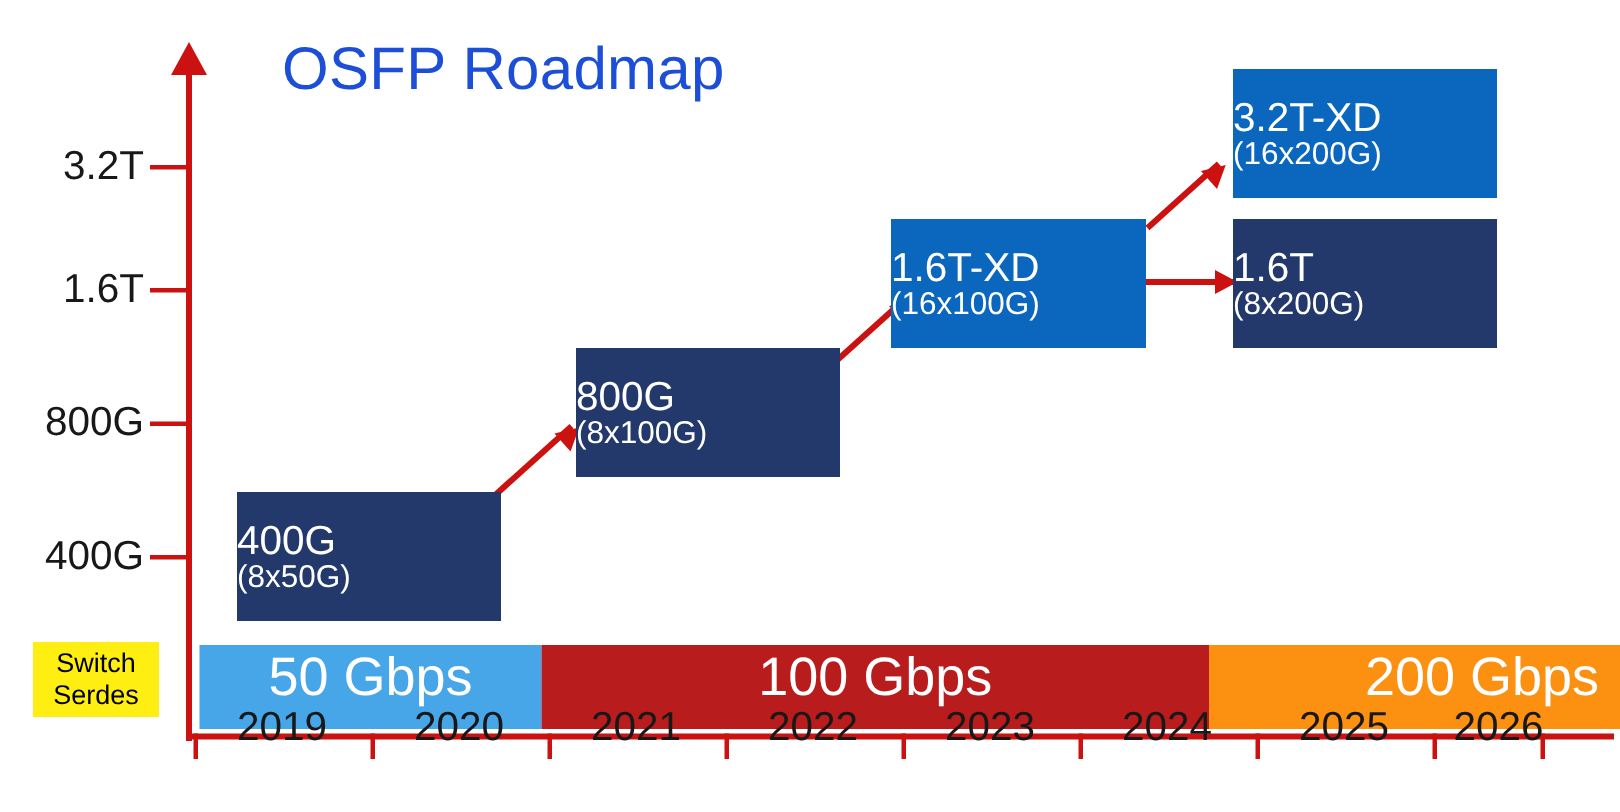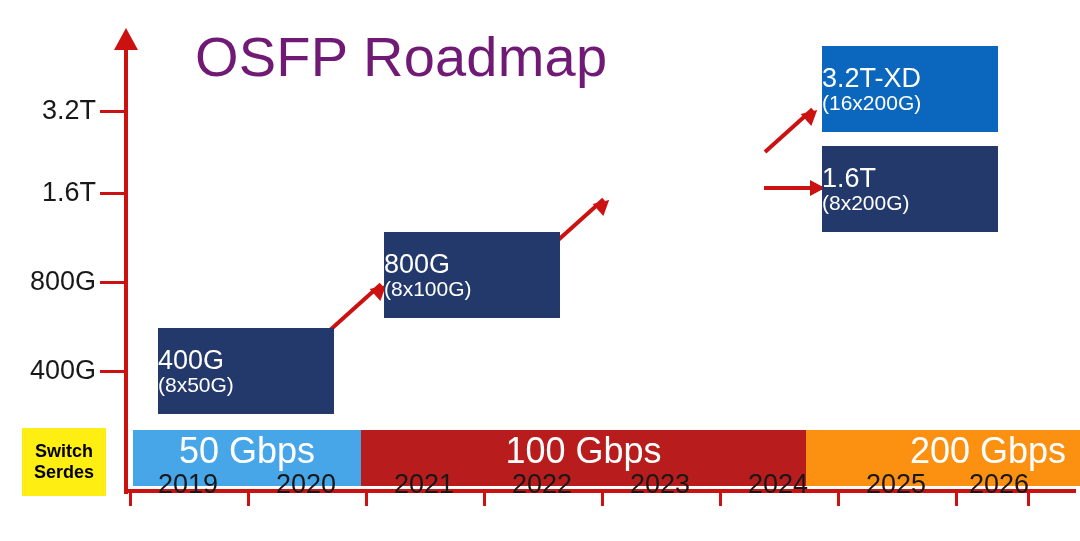--- a/index.html
+++ b/index.html
@@ -6,22 +6,22 @@
   body{
     width:1080px;height:541px;
     background:#ffffff;
     font-family:"Liberation Sans", sans-serif;
     overflow:hidden;
   }
   #stage{position:relative;width:1080px;height:541px;}
 
   
   .title{
-    position:absolute;left:195px;top:24px;
-    font-size:56px;color:#701a75;
+    position:absolute;left:188px;top:24px;
+    font-size:40px;color:#1d4ed8;
     letter-spacing:.2px;white-space:nowrap;
   }
 
   
   .yaxis{
     position:absolute;left:124px;top:46px;
     width:4px;height:448px;background:#cc1111;
   }
   .yarrow{
     position:absolute;left:114px;top:28px;
@@ -69,24 +69,24 @@
     position:absolute;width:0;height:0;
     border-top:8px solid transparent;
     border-bottom:8px solid transparent;
     border-left:15px solid #cc1111;
     transform-origin:0 50%;
   }
 
   
   .serdes-label{
     position:absolute;left:22px;top:428px;
-    width:84px;height:68px;background:#ffee11;
+    width:84px;height:50px;background:#ffee11;
     display:flex;flex-direction:column;
     align-items:center;justify-content:center;
-    font-size:18px;font-weight:bold;color:#000000;line-height:1.15;
+    font-size:18px;font-weight:normal;color:#000000;line-height:1.15;
   }
   .seg{
     position:absolute;top:430px;height:56px;
     display:flex;align-items:flex-start;justify-content:center;
     color:#ffffff;font-size:36px;
   }
   .seg-blue{background:#46a6e8;}
   .seg-green{background:#b91c1c;}
   .seg-orange{background:#fb9011;}
 </style>
@@ -135,20 +135,24 @@
   <div class="box navy" style="left:158px;top:328px;width:176px;height:86px;">
     <div class="big">400G</div>
     <div class="sub">(8x50G)</div>
   </div>
 
   <div class="box navy" style="left:384px;top:232px;width:176px;height:86px;">
     <div class="big">800G</div>
     <div class="sub">(8x100G)</div>
   </div>
 
+  <div class="box blue" style="left:594px;top:146px;width:170px;height:86px;">
+    <div class="big">1.6T-XD</div>
+    <div class="sub">(16x100G)</div>
+  </div>
 
   <div class="box blue" style="left:822px;top:46px;width:176px;height:86px;">
     <div class="big">3.2T-XD</div>
     <div class="sub">(16x200G)</div>
   </div>
 
   <div class="box navy" style="left:822px;top:146px;width:176px;height:86px;">
     <div class="big">1.6T</div>
     <div class="sub">(8x200G)</div>
   </div>

